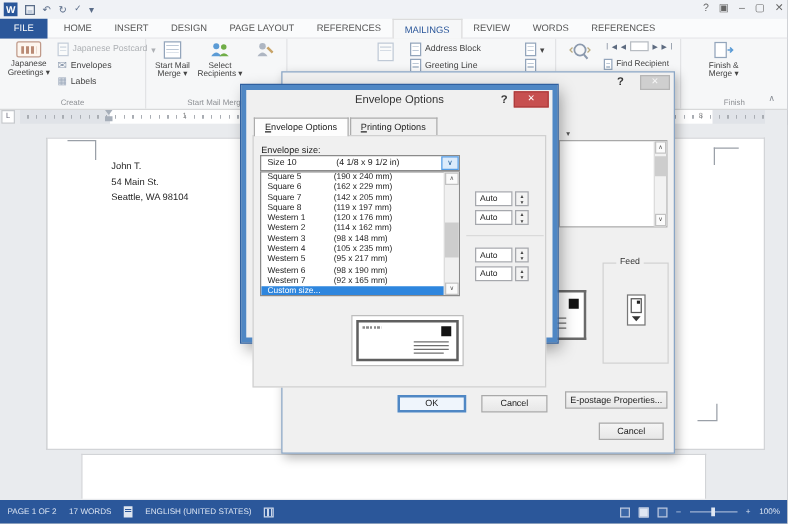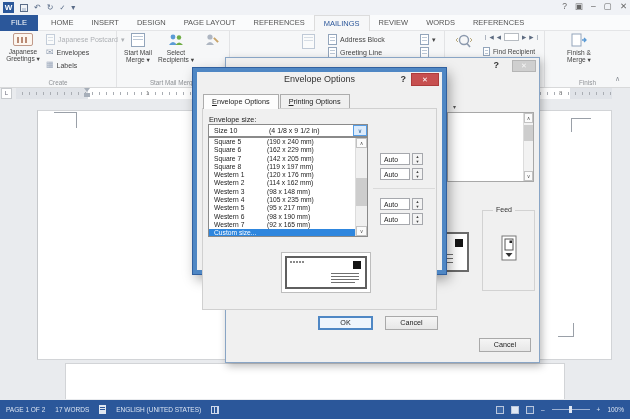--- a/index.html
+++ b/index.html
@@ -321,20 +321,25 @@
   </div>
 
   <div class="docarea">
     <div class="page1">
       <div class="cmark" style="left:16px;top:1px;width:22px;height:1px"></div>
       <div class="cmark" style="left:38px;top:1px;width:1px;height:16px"></div>
       <div class="cmark" style="left:533px;top:7px;width:20px;height:1px"></div>
       <div class="cmark" style="left:533px;top:7px;width:1px;height:14px"></div>
       <div class="cmark" style="left:535px;top:212px;width:1px;height:13px"></div>
       <div class="cmark" style="left:520px;top:225px;width:16px;height:1px"></div>
+      <div class="addr">
+          <div>John T.</div>
+          <div>54 Main St.</div>
+          <div>Seattle, WA 98104</div>
+        </div>
     </div>
     <div class="page2"></div>
   </div>
 
   <div class="dlg-el">
     <span class="helpq" style="right:40px;top:2px">?</span>
     <div class="xgray" style="right:3px;top:2px">✕</div>
     <span class="ddcaret" style="left:227px;top:45px">▾</span>
     <div class="ellist">
       <div class="sb">
@@ -351,20 +356,21 @@
     </div>
     <div class="groupbox" style="left:256px;top:152px;width:53px;height:81px">
       <span class="gl">Feed</span>
       <svg style="position:absolute;left:18px;top:24px" width="16" height="26" viewBox="0 0 16 26">
         <rect x="1" y="1" width="14" height="24" fill="#fff" stroke="#777"></rect>
         <rect x="4" y="4" width="8" height="11" fill="none" stroke="#555"></rect>
         <rect x="8.5" y="5.5" width="2.5" height="2.5" fill="#222"></rect>
         <path d="M8 22l-3.5-4h7z" fill="#333"></path>
       </svg>
     </div>
+    <div class="pbtn" style="left:226px;top:255px;width:82px;height:14px;line-height:12px">E-postage Properties...</div>
     <div class="pbtn" style="left:253px;top:280px;width:52px;height:14px;line-height:12px">Cancel</div>
   </div>
 
   <div class="dlg-eo">
     <div class="dlgtitle">Envelope Options</div>
     <span class="helpq" style="right:36px;top:2px">?</span>
     <div class="xred" style="right:3px;top:1px">✕</div>
 
     <div class="eo-tabs">
       <div class="eo-tab selected">

